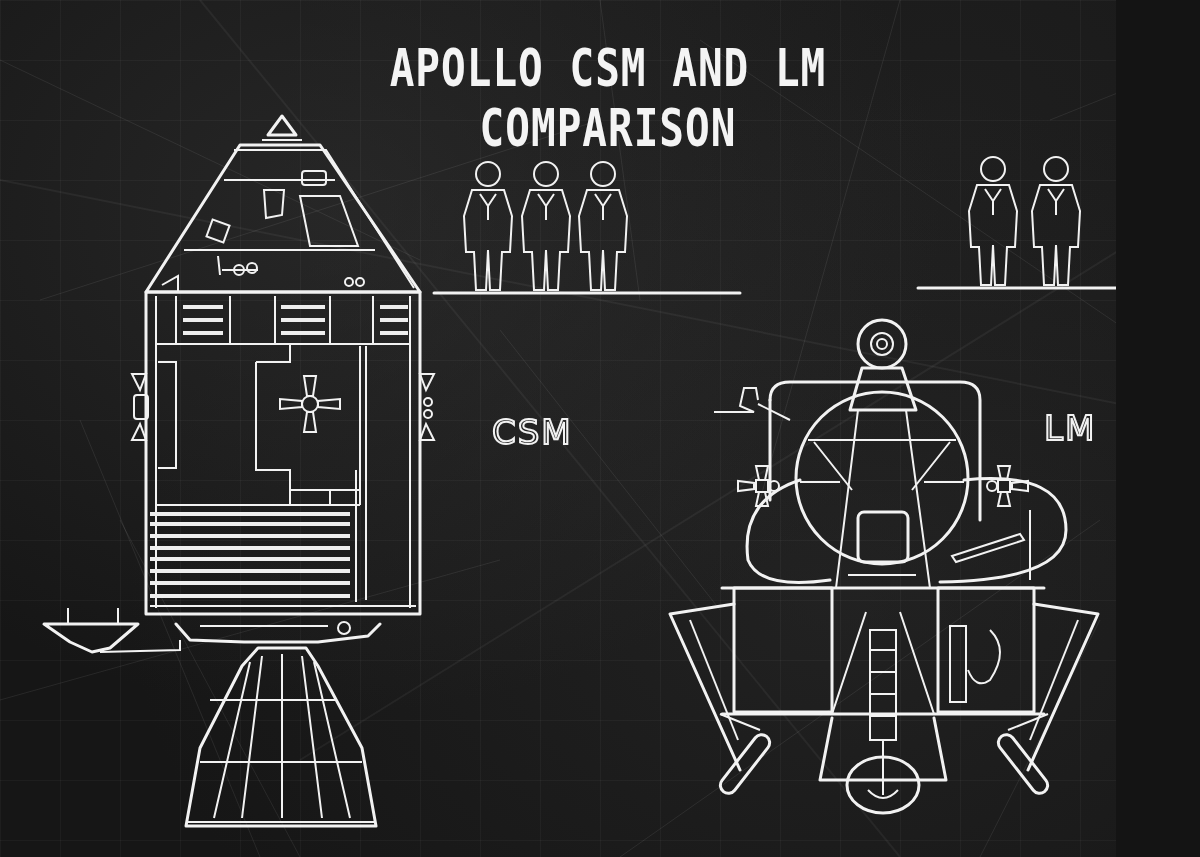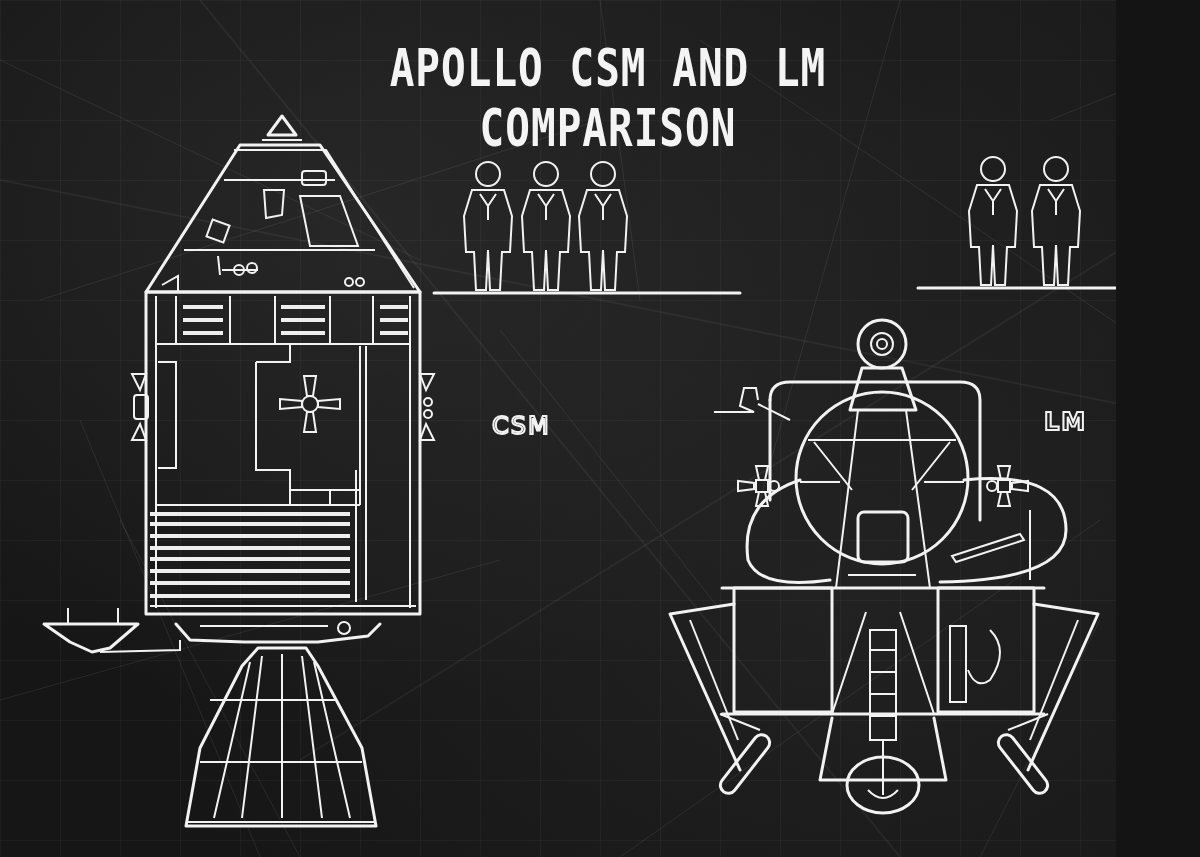--- a/index.html
+++ b/index.html
@@ -27,25 +27,25 @@
   .title {
     position: absolute; left: 288px; top: 38px; width: 640px;
     text-align: center;
     font-family: "DejaVu Sans Mono", monospace;
     font-weight: bold; font-size: 41px; letter-spacing: 1px;
     color: #f4f4f4; transform: scaleY(1.25); transform-origin: top center;
   }
   .label {
     position: absolute;
     font-family: "DejaVu Sans", sans-serif;
-    font-size: 24px; letter-spacing: 2px;
+    font-size: 34px; letter-spacing: 2px;
     color: transparent; -webkit-text-stroke: 2px #f2f2f2;
   }
   .label-csm { left: 492px; top: 412px; }
-  .label-lm { left: 1044px; top: 408px; font-weight: bold; }
+  .label-lm { left: 1044px; top: 408px; }
   svg.art { position: absolute; inset: 0; }
   .ln { fill: none; stroke: #f2f2f2; stroke-width: 3; stroke-linejoin: round; stroke-linecap: round; }
   .lnt { fill: none; stroke: #f2f2f2; stroke-width: 2; }
   .bar { fill: #eeeeee; }
 </style>
 </head>
 <body>
 
 <div class="poster">
   <div class="grid"></div>

